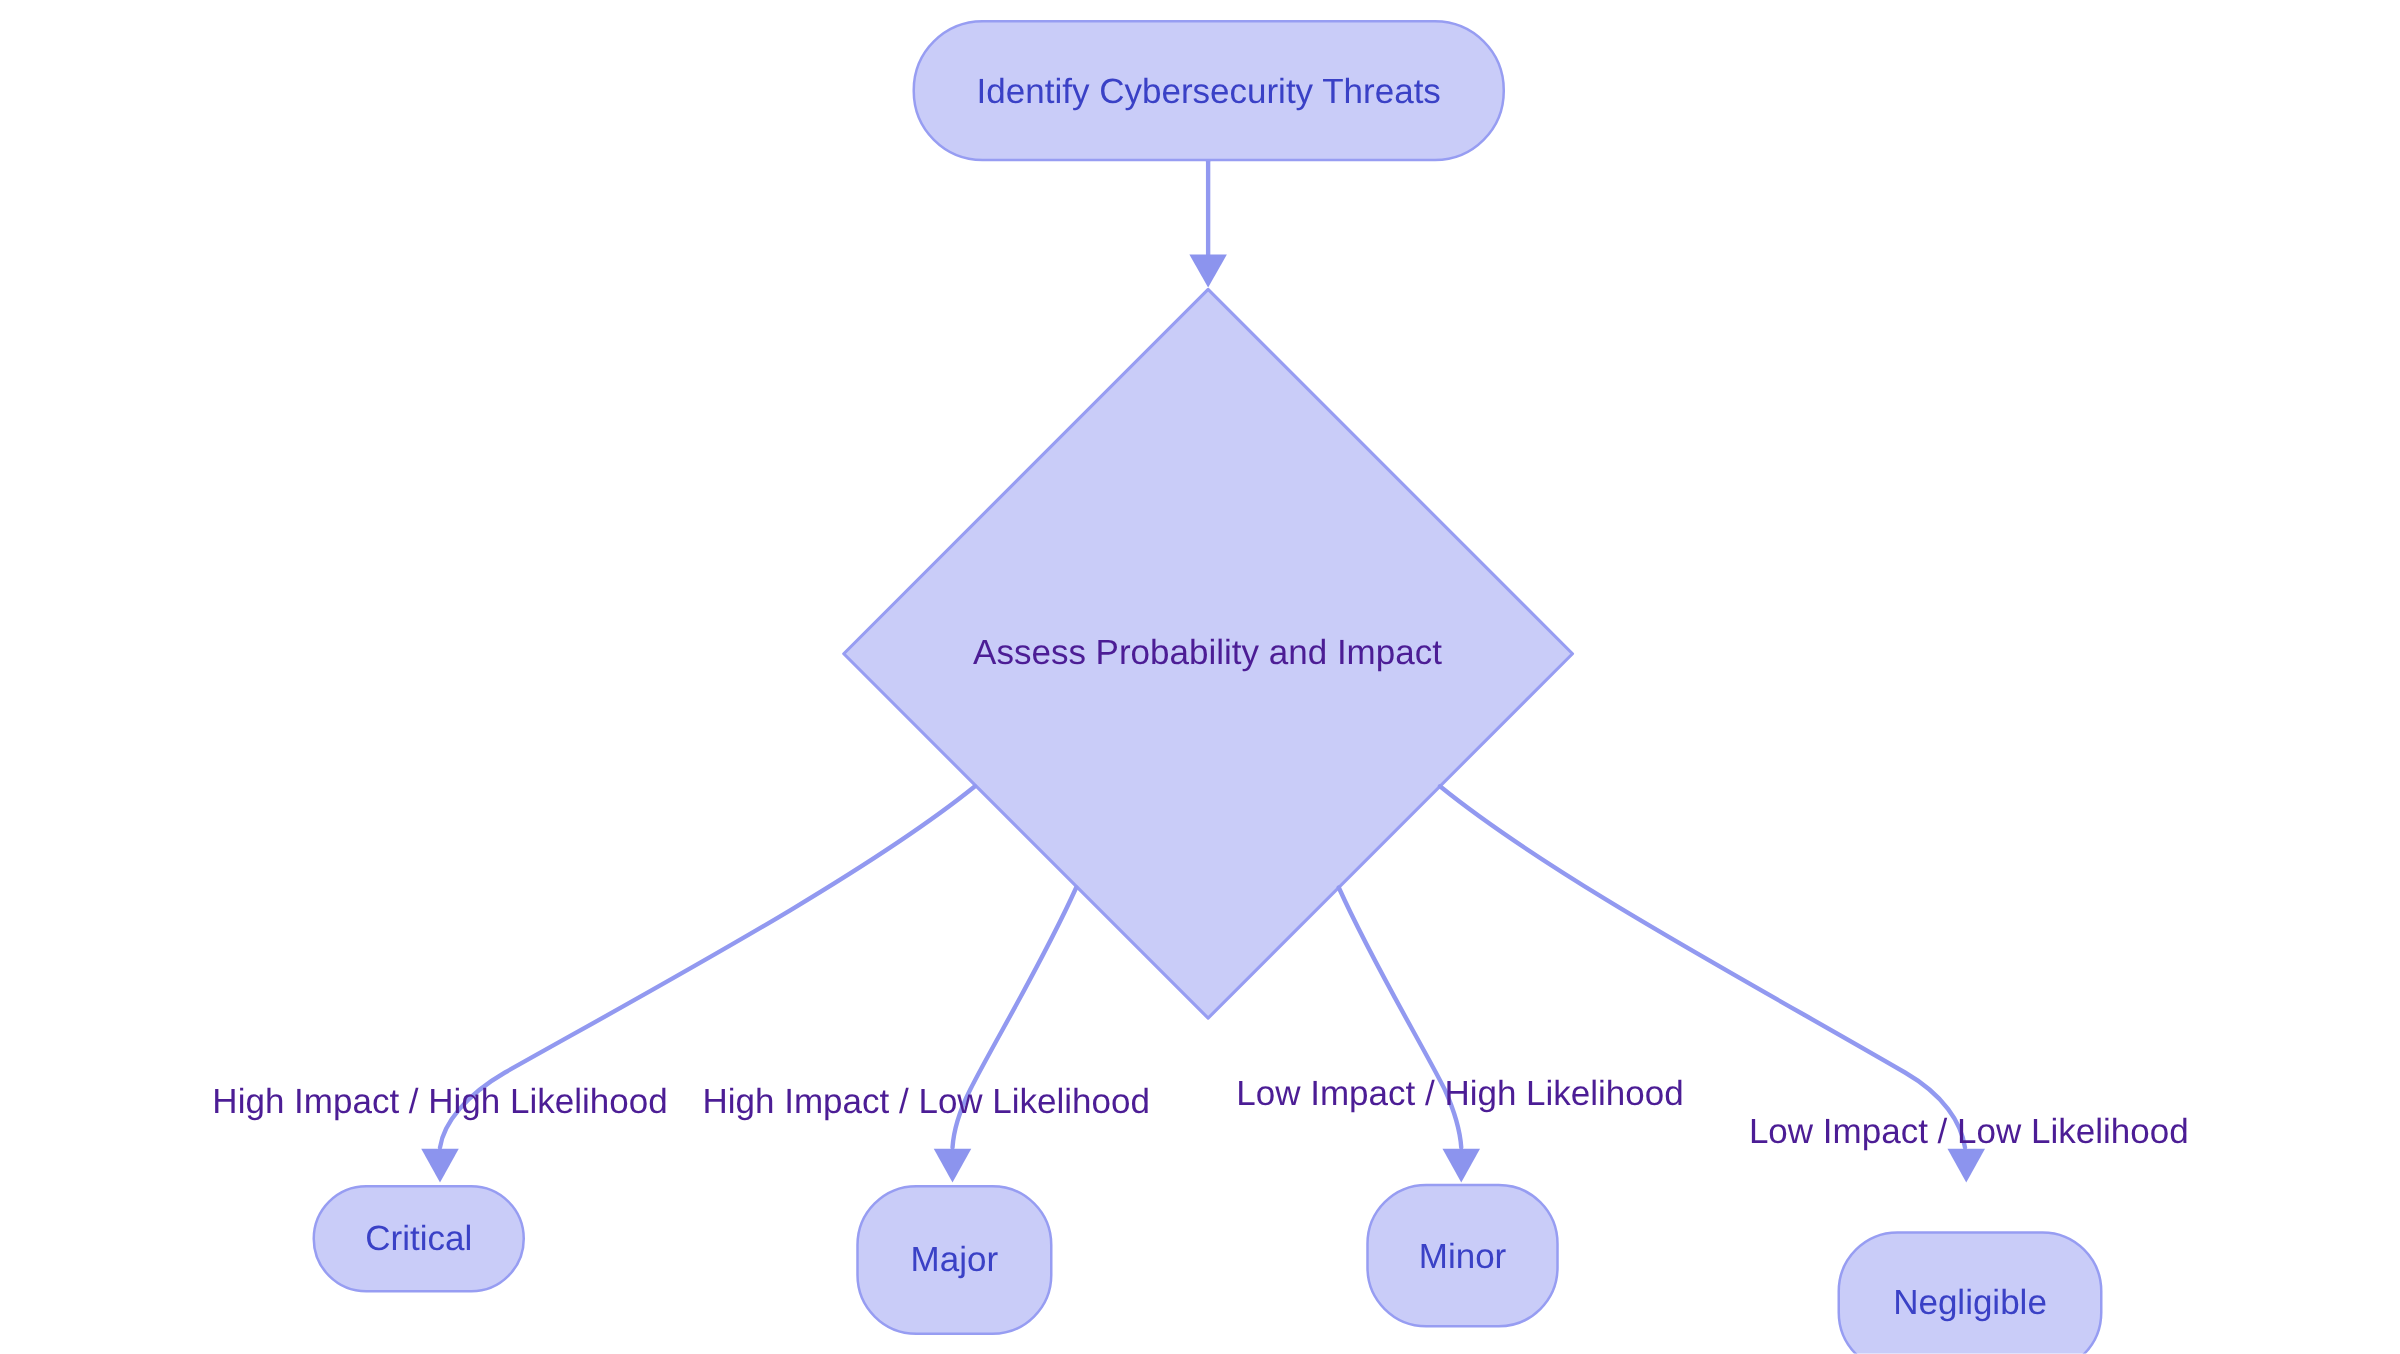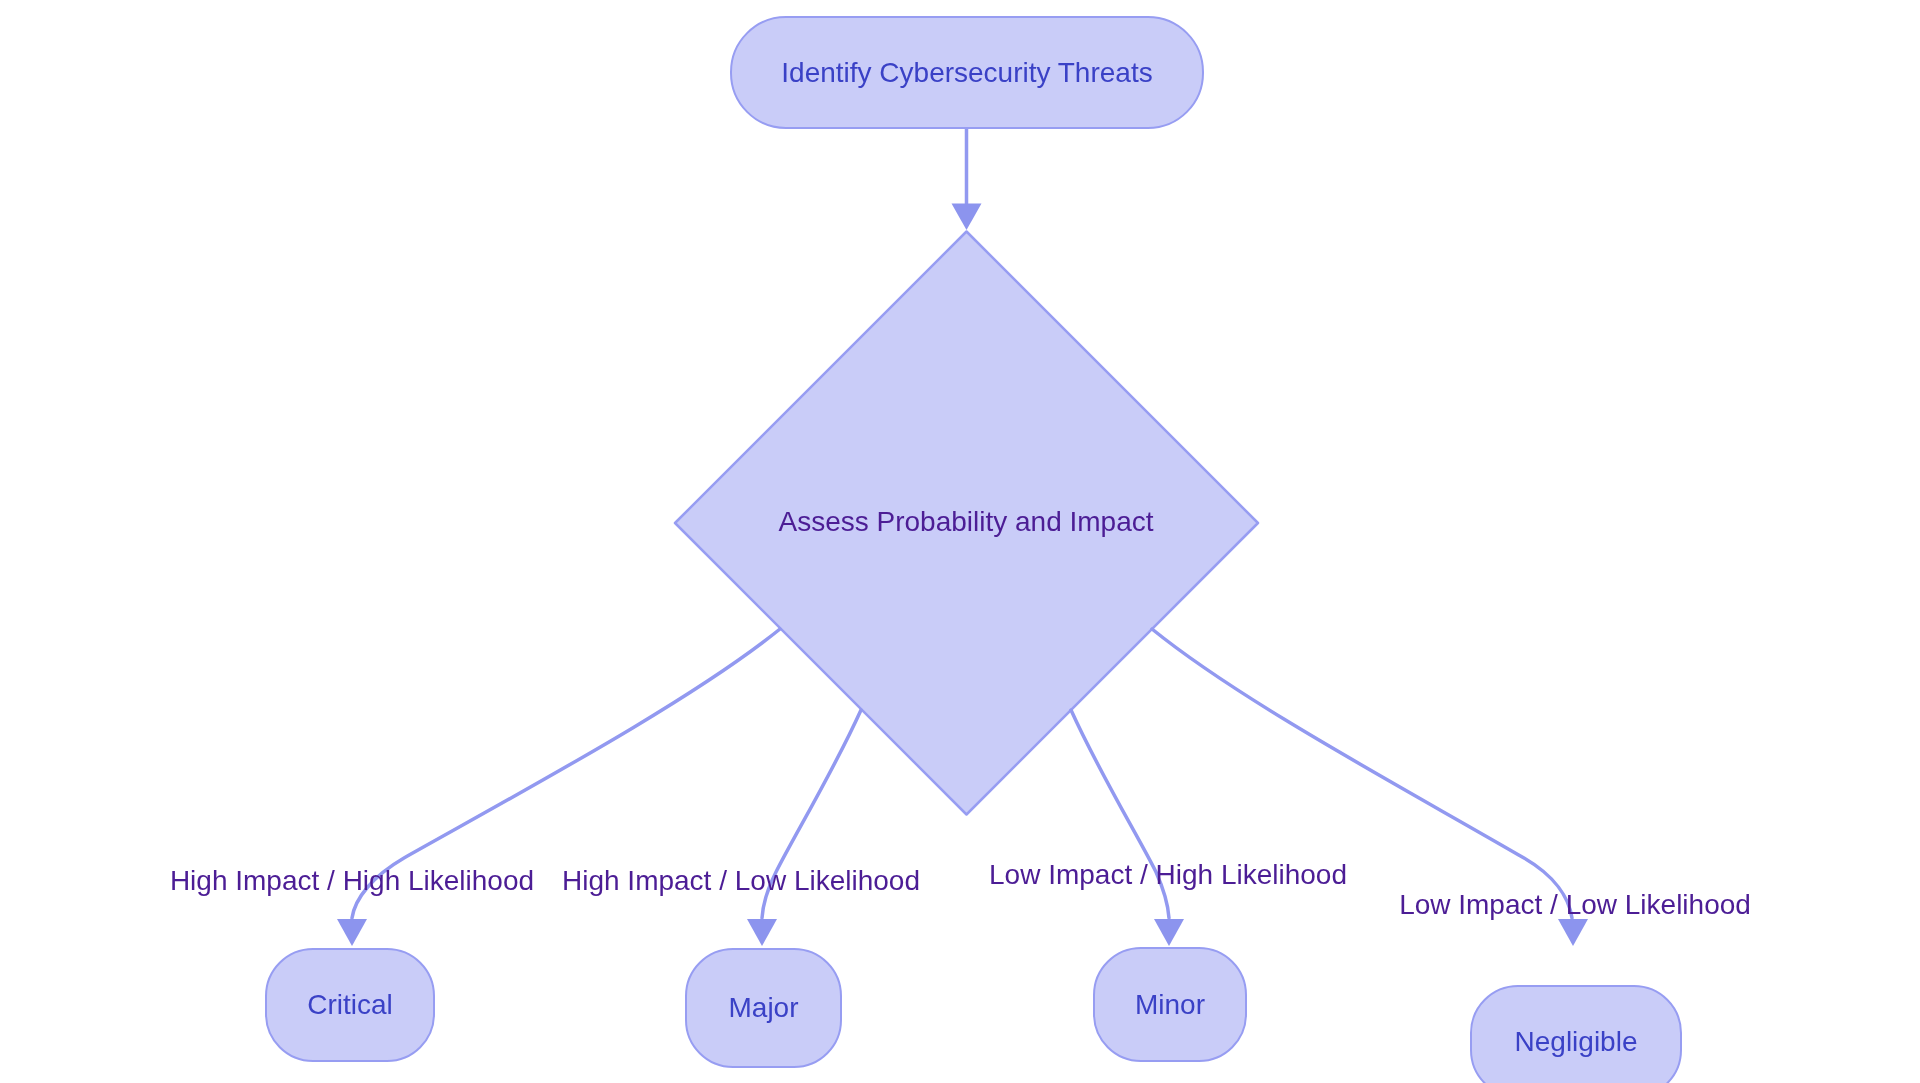--- a/index.html
+++ b/index.html
@@ -48,21 +48,21 @@
     justify-content: center;
     color: #3a41c6;
     font-size: 28px;
     line-height: 1.2;
     white-space: nowrap;
     text-align: center;
   }
   .node-stadium { border-radius: 56px; }
   .node-rounded { border-radius: 48px; }
   .node-identify   { left: 730px;  top: 16px;  width: 474px; height: 113px; }
-  .node-critical   { left: 265px;  top: 948px; width: 170px; height: 114px; }
+  .node-critical   { left: 250px;  top: 948px; width: 170px; height: 86px; }
   .node-major      { left: 685px;  top: 948px; width: 157px; height: 120px; }
   .node-minor      { left: 1093px; top: 947px; width: 154px; height: 115px; }
   .node-negligible { left: 1470px; top: 947px; width: 212px; height: 113px; margin-top: 38px; }
   .float-label {
     position: absolute;
     transform: translate(-50%, -50%);
     color: #4c1d95;
     font-size: 28px;
     white-space: nowrap;
   }

